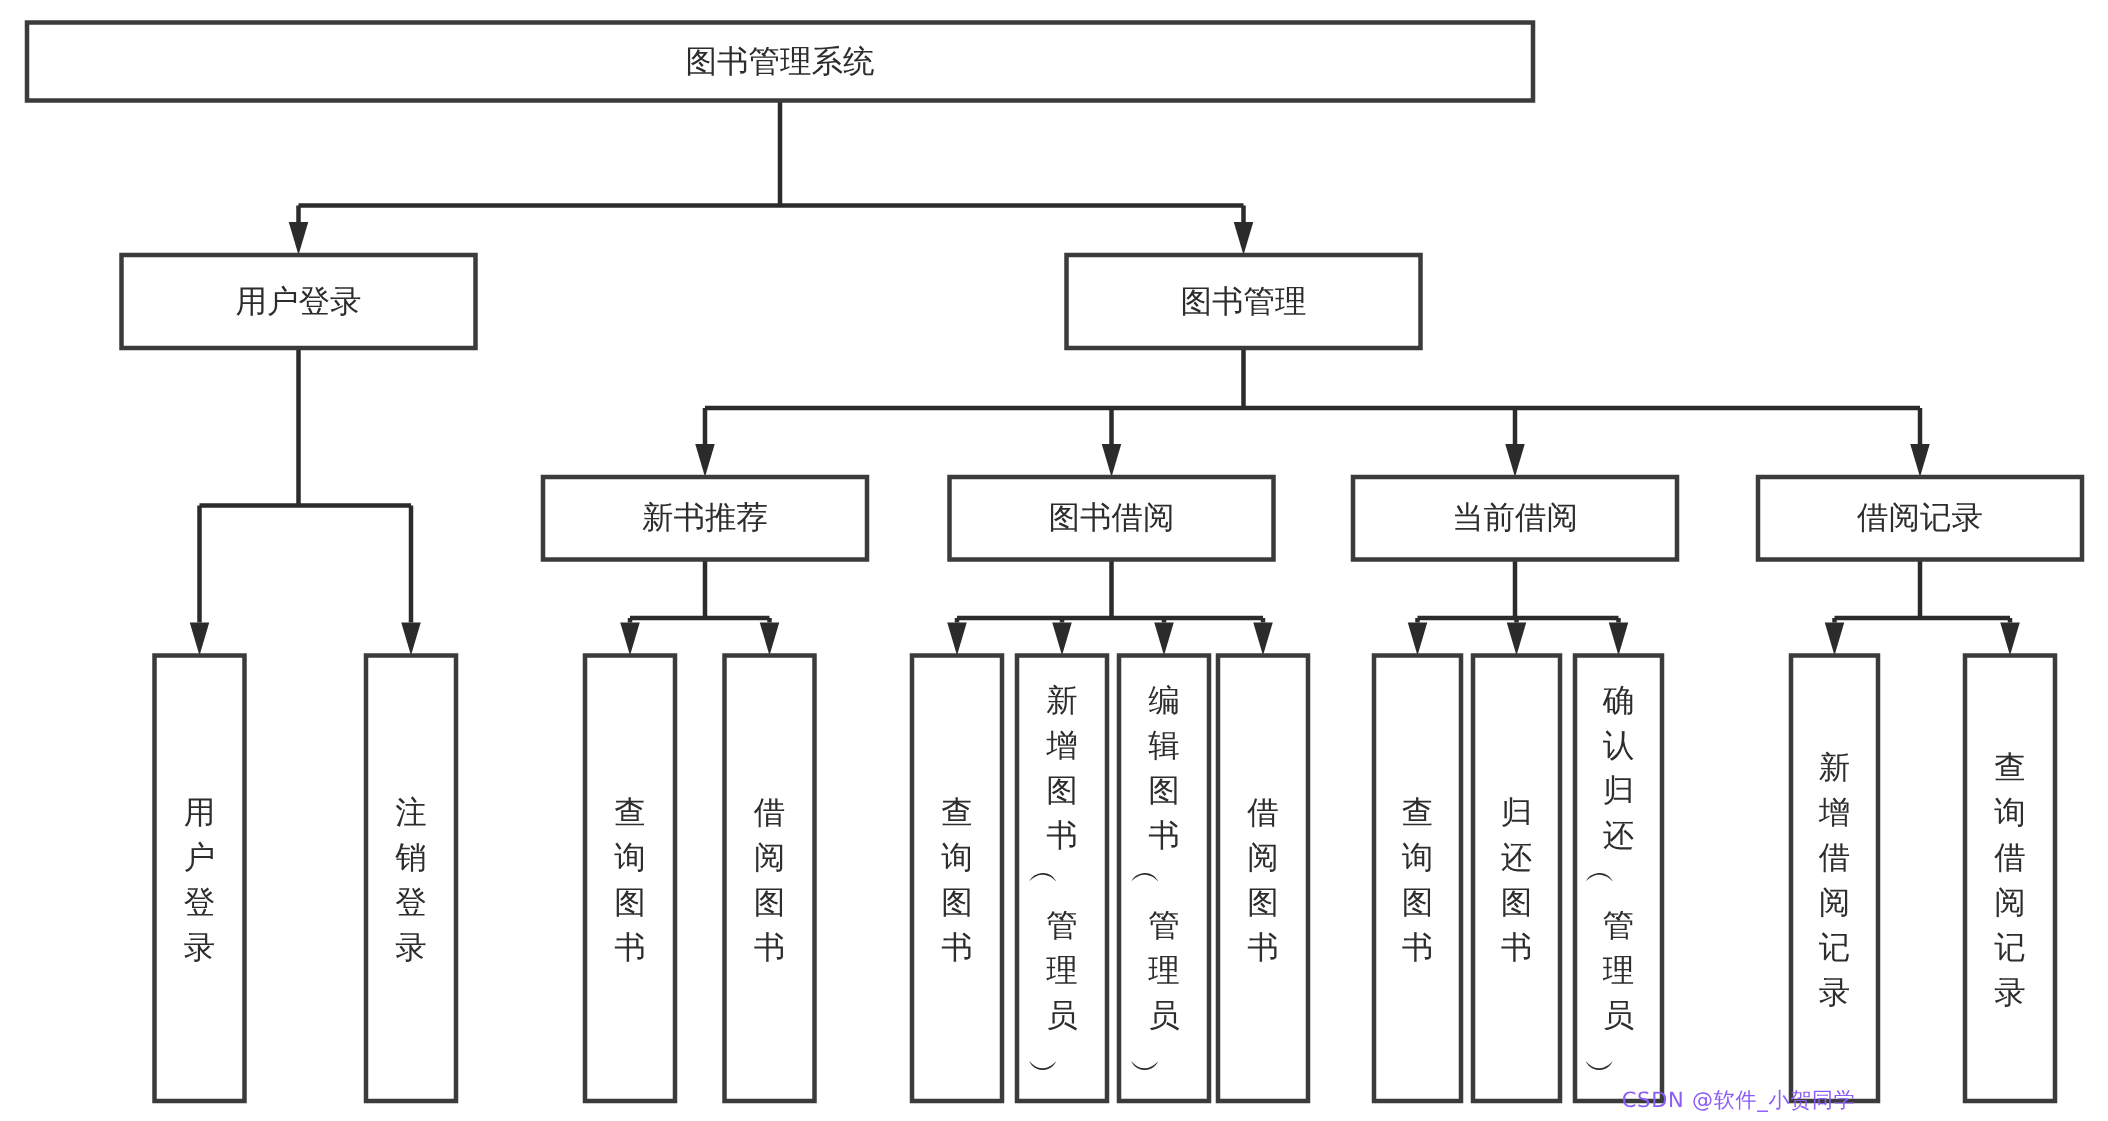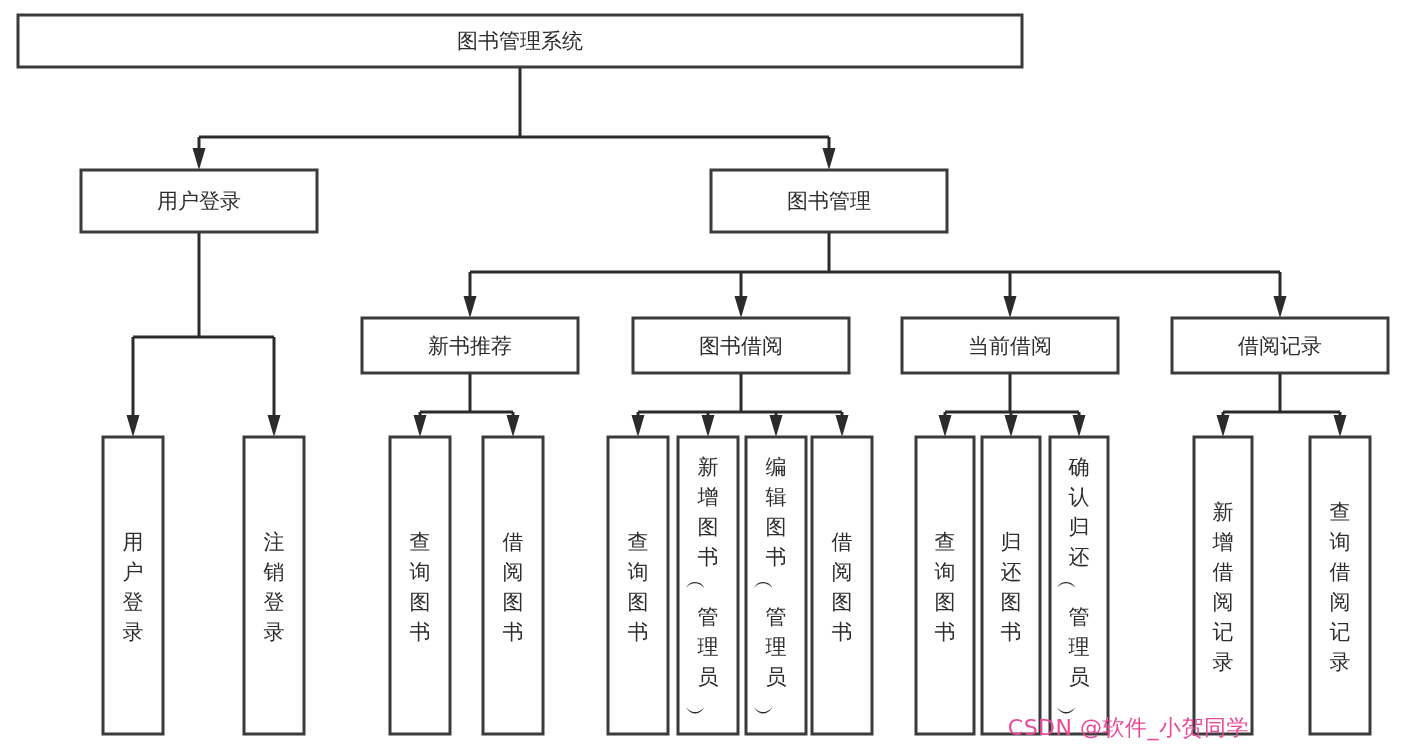--- a/index.html
+++ b/index.html
@@ -51,25 +51,25 @@
     dominant-baseline: middle;
   }
   .node-label-v {
     font-family: "DejaVu Sans", "Liberation Sans", sans-serif;
     font-size: 21px;
     fill: #2d2d2d;
     text-anchor: middle;
   }
   .watermark-text {
     position: absolute;
-    right: 8px;
+    right: 20px;
     bottom: 4px;
     font-family: "DejaVu Sans", "Liberation Sans", sans-serif;
-    font-size: 22px;
-    color: #ec4899;
+    font-size: 14px;
+    color: #8b5cf6;
     white-space: nowrap;
     letter-spacing: 0.5px;
     pointer-events: none;
   }
 </style>
 </head>
 <body>
 
 <div id="diagram-root">
 

